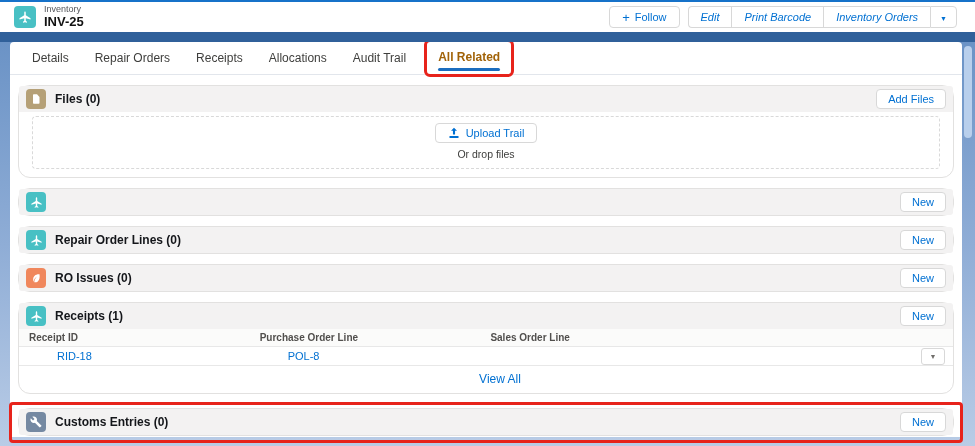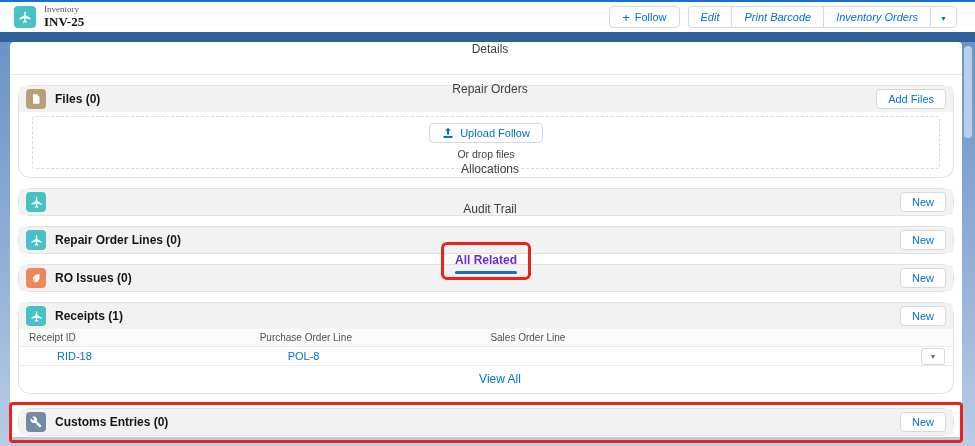--- a/index.html
+++ b/index.html
@@ -8,21 +8,21 @@
     font-family:"Liberation Sans",sans-serif;
     background:linear-gradient(180deg,#6b93c6 42px,#8fadd6 55%,#b9cce6 100%);
   }
   
   .topline{position:absolute;top:0;left:0;width:975px;height:2px;background:#1672c9;z-index:6;}
   
   .gheader{position:absolute;top:2px;left:0;width:975px;height:30px;background:#fff;z-index:5;
     display:flex;align-items:center;justify-content:space-between;padding:0 18px 0 14px;box-sizing:border-box;}
   .entity{display:flex;align-items:center;}
   .entity-icon{width:22px;height:22px;border-radius:4px;background:#48c0c4;display:flex;align-items:center;justify-content:center;flex:0 0 auto;}
-  .entity-text{margin-left:8px;line-height:1.1;font-family:Liberation Serif, serif;}
+  .entity-text{margin-left:8px;line-height:1.1;}
   .etype{font-size:9px;color:#54565b;}
   .ename{font-size:13px;font-weight:bold;color:#121212;}
   .actions{display:flex;align-items:center;gap:8px;}
   .btn,.btn-group button{background:#fff;border:1px solid #d8d8d8;color:#0070d2;font-size:11px;
     font-family:"Liberation Sans",sans-serif;height:22px;padding:0 12px;border-radius:4px;cursor:pointer;white-space:nowrap;}
   .btn.follow{display:flex;align-items:center;gap:5px;}
   .plus{font-size:13px;line-height:1;}
   .btn-group{display:flex;}
   .btn-group button{border-radius:0;border-right-width:0;font-style:italic;}
   .btn-group button:first-child{border-radius:4px 0 0 4px;}
@@ -30,23 +30,23 @@
   .caret{font-size:7px;line-height:1;color:#0070d2;}
   
   .band{position:absolute;top:32px;left:0;width:975px;height:10px;background:#30609a;z-index:4;}
   
   .panel{position:absolute;top:42px;left:10px;width:952px;height:395px;background:#fff;
     border-radius:4px 4px 0 0;z-index:3;box-sizing:border-box;}
   
   .scroll-track{position:absolute;top:42px;right:0;width:13px;height:395px;z-index:4;}
   .scroll-thumb{position:absolute;top:4px;left:2px;width:8px;height:92px;border-radius:4px;background:#b8cfec;}
   
-  .tabs{display:flex;align-items:center;gap:26px;height:32px;padding:0 14px 0 22px;border-bottom:1px solid #e2e6ec;flex-direction:column;}
+  .tabs{display:flex;align-items:center;gap:26px;height:32px;padding:0 14px 0 22px;border-bottom:1px solid #e2e6ec;}
   .tab{font-size:12px;color:#3e3e3c;cursor:pointer;white-space:nowrap;}
-  .tab.active{font-weight:bold;color:#6d28d9;display:inline-block;}
+  .tab.active{font-weight:bold;color:#a16207;display:inline-block;}
   .tab-annotation{border:3px solid #e7231b;border-radius:6px;padding:5px 11px 3px;margin-left:-8px;}
   .underline{display:block;height:3px;background:#1b6dbf;border-radius:2px;margin-top:4px;}
   
   .card{margin:10px 8px 0;border:1px solid #e2e1e0;border-radius:12px;background:#fff;}
   .card-header{display:flex;align-items:center;background:#f3f2f2;height:26px;padding:0 7px;border-radius:3px 3px 0 0;}
   .card.header-only .card-header{border-radius:3px;}
   .sec-icon{width:20px;height:20px;border-radius:4px;display:flex;align-items:center;justify-content:center;flex:0 0 auto;}
   .sec-icon.teal{background:#48c0c4;}
   .sec-icon.tan{background:#b5a077;}
   .sec-icon.orange{background:#f0875c;}
@@ -56,21 +56,21 @@
   .btn-new{background:#fff;border:1px solid #d8d8d8;border-radius:4px;color:#0070d2;font-size:11px;
     font-family:"Liberation Sans",sans-serif;height:20px;padding:0 11px;cursor:pointer;white-space:nowrap;}
   
   .dropzone{margin:4px 13px 8px;border:1px dashed #d9d9d9;border-radius:4px;text-align:center;padding:6px 0 8px;}
   .upload-btn{display:inline-flex;align-items:center;gap:6px;background:#fff;border:1px solid #d8d8d8;
     border-radius:4px;color:#0070d2;font-size:11px;font-family:"Liberation Sans",sans-serif;height:20px;padding:0 12px;cursor:pointer;}
   .drop-hint{margin-top:5px;font-size:10.5px;color:#3e3e3c;}
   
   .thead,.trow{display:grid;grid-template-columns:24.7% 24.7% 24.4% auto 34px;align-items:center;}
   .thead{border-bottom:1px solid #e8e8e8;background:#fbfbfa;height:17px;}
-  .th{font-size:10px;font-weight:normal;color:#514f4d;padding:0 10px;white-space:nowrap;overflow:hidden;}
+  .th{font-size:10px;font-weight:bold;color:#514f4d;padding:0 10px;white-space:nowrap;overflow:hidden;}
   .trow{height:18px;border-bottom:1px solid #e8e8e8;}
   .td{font-size:11px;color:#16325c;padding:0 10px;white-space:nowrap;}
   .td a, .link{color:#0070d2;text-decoration:none;cursor:pointer;margin-left:28px;}
   .row-action{width:22px;height:15px;border:1px solid #d8d8d8;border-radius:3px;background:#fff;
     display:flex;align-items:center;justify-content:center;justify-self:end;margin-right:8px;cursor:pointer;}
   .row-action .caret{color:#706e6b;}
   .view-all{text-align:center;padding:6px 0 7px;font-size:12px;}
   
   .annotation-box{border:3px solid #e7231b;border-radius:4px;margin:8px -1px 0;padding:3px 6px 4px;}
   .annotation-box .card{margin:0;}
@@ -133,21 +133,21 @@
         </div>
         <span class="card-title">Files (0)</span>
         <span class="flexspacer"></span>
         <button class="btn-new">Add Files</button>
       </div>
       <div class="dropzone">
         <button class="upload-btn">
           <svg width="12" height="12" viewBox="0 0 16 16">
               <path fill="#0070d2" d="M8 1l4 4H9.4v5H6.6V5H4l4-4zM2 12h12v2.5H2z"></path>
             </svg>
-          <span>Upload Follow</span>
+          <span>Upload Trail</span>
         </button>
         <div class="drop-hint">Or drop files</div>
       </div>
     </section>
 
     <section class="card header-only">
       <div class="card-header">
         <div class="sec-icon teal">
           <svg width="13" height="13" viewBox="0 0 24 24">
               <path fill="#ffffff" d="M12 2.5c.7 0 1.3.8 1.3 2v4.6l8.2 5v2.2l-8.2-2.3v4.3l2.1 1.8v1.7L12 20.9l-3.4.9v-1.7l2.1-1.8V14l-8.2 2.3v-2.2l8.2-5V4.5c0-1.2.6-2 1.3-2z"></path>

